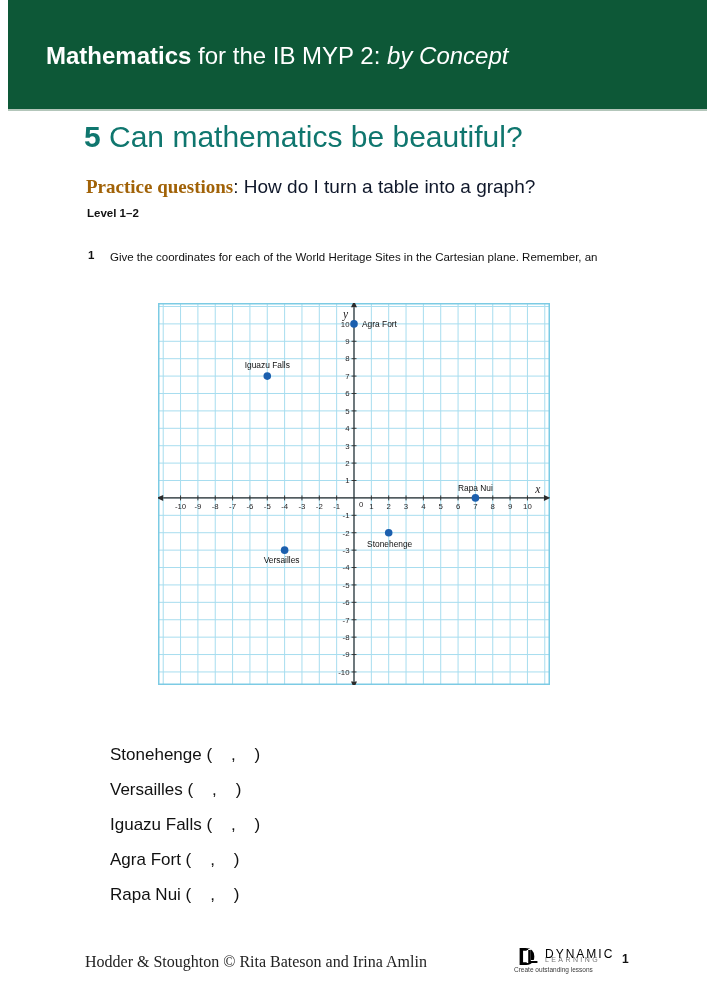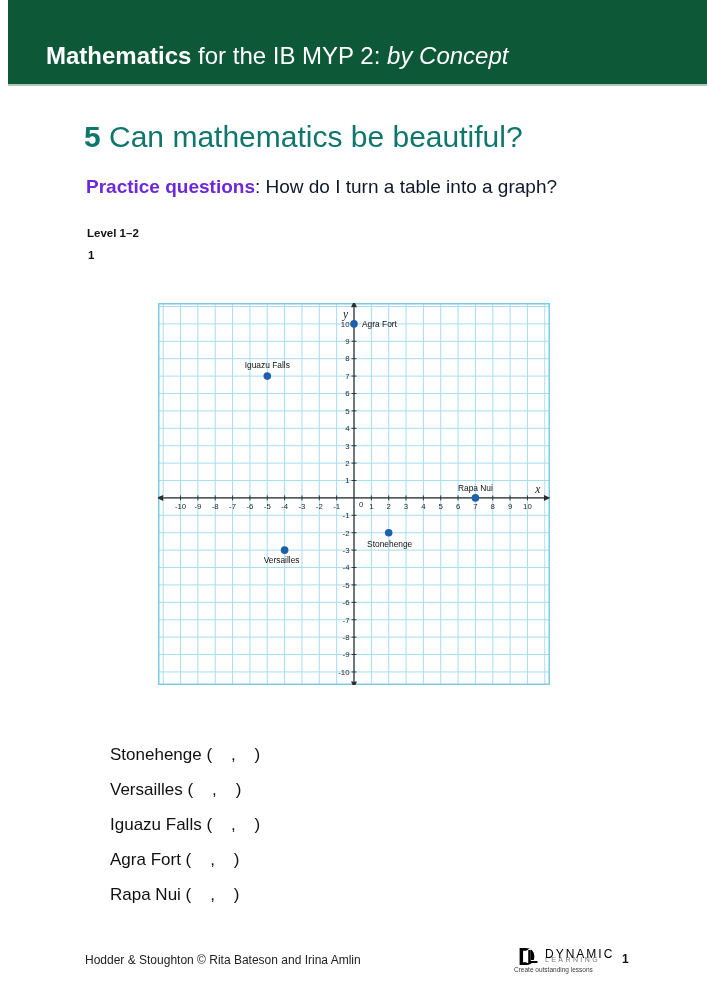--- a/index.html
+++ b/index.html
@@ -2,47 +2,47 @@
 <html><head>
 <meta charset="utf-8">
 <style>
   html,body{margin:0;padding:0;}
   body{
     width:707px;height:1000px;position:relative;background:#ffffff;
     font-family:"Liberation Sans",sans-serif;color:#1a1a1a;overflow:hidden;
   }
   
   .banner{
-    position:absolute;left:8px;top:0;width:699px;height:86px;
+    position:absolute;left:8px;top:0;width:699px;height:111px;
     background:#0d5837;border-bottom:2px solid #b3c6ba;box-sizing:border-box;
   }
   .banner-text{position:absolute;left:38px;top:42px;font-size:24px;color:#ffffff;white-space:nowrap;}
   .banner-text .b{font-weight:bold;}
   .banner-text .i{font-style:italic;}
   
   .chapter{position:absolute;left:84px;top:120px;font-size:30px;color:#0f766e;white-space:nowrap;}
   .chapter .num{font-weight:bold;}
   .subtitle{position:absolute;left:86px;top:176px;font-size:19px;white-space:nowrap;}
-  .subtitle .b{font-weight:bold;color:#6d28d9;}
+  .subtitle .b{font-weight:bold;color:#a16207;font-family:Liberation Serif, serif;}
   .subtitle .r{color:#0f172a;}
-  .level{position:absolute;left:87px;top:207px;font-size:11.5px;font-weight:bold;color:#111;margin-top:20px;}
+  .level{position:absolute;left:87px;top:207px;font-size:11.5px;font-weight:bold;color:#111;}
   
   .qnum{position:absolute;left:88px;top:249px;font-size:11.5px;font-weight:bold;color:#111;}
   .qtext{position:absolute;left:110px;top:249px;width:530px;font-size:11.5px;line-height:17.5px;color:#111;}
   .mathvar{font-family:"Liberation Serif",serif;font-style:italic;font-size:12px;}
   
   .chart-wrap{position:absolute;left:158px;top:303px;width:392px;height:382px;}
   svg .tick{font-family:"Liberation Sans",sans-serif;font-size:7.8px;fill:#231f20;}
   svg .ptlabel{font-family:"Liberation Sans",sans-serif;font-size:8.4px;fill:#101010;}
   svg .axisvar{font-family:"Liberation Serif",serif;font-style:italic;font-size:11.5px;fill:#231f20;}
   
   .answers{position:absolute;left:110px;top:745px;font-size:17px;color:#111;}
   .answer-row{height:14px;margin-bottom:21px;white-space:pre;}
   
-  .foot-copy{position:absolute;left:85px;top:953px;font-size:12px;color:#222;}
+  .foot-copy{position:absolute;left:85px;top:953px;font-size:16px;color:#222;font-family:Liberation Serif, serif;}
   .logo{position:absolute;left:518px;top:945px;width:92px;height:30px;}
   .logo-mark{position:absolute;left:0;top:1px;width:26px;height:22px;font-weight:bold;color:#000;}
   .logo-mark .D{position:absolute;left:0;top:-3px;font-size:24px;}
   .logo-mark .L{position:absolute;left:9px;top:1px;font-size:18px;text-shadow:-1.5px 0 0 #fff,0 -1.5px 0 #fff;}
   .logo-line1{position:absolute;left:27px;top:2px;font-size:12px;font-weight:normal;letter-spacing:2px;color:#000;white-space:nowrap;text-align:center;}
   .logo-line2{position:absolute;left:27px;top:11px;font-size:7px;letter-spacing:2.4px;color:#767676;white-space:nowrap;}
   .logo-tagline{position:absolute;left:-4px;top:21px;font-size:6.5px;color:#3a3a3a;white-space:nowrap;}
   .page-num{position:absolute;left:622px;top:952px;font-size:12px;font-weight:bold;color:#111;}
 </style>
 </head>
@@ -53,20 +53,21 @@
 </div>
 
 <div class="chapter"><span class="num">5</span><span> Can mathematics be beautiful?</span></div>
 
 <div class="subtitle"><span class="b">Practice questions</span><span class="r">: How do I turn a table into a graph?</span></div>
 
 <div class="level">Level 1–2</div>
 
 <div class="qnum">1</div>
 <div class="qtext">
+  <div>Give the coordinates for each of the World Heritage Sites in the Cartesian plane. Remember, an</div>
 </div>
 
 <div class="chart-wrap">
   <svg id="plane" width="392" height="382" viewBox="0 0 392 382">
       <line x1="5.203539823008862" y1="0" x2="5.203539823008862" y2="382" stroke="#a7ddef" stroke-width="1"></line>
       <line x1="22.548672566371692" y1="0" x2="22.548672566371692" y2="382" stroke="#a7ddef" stroke-width="1"></line>
       <line x1="0" y1="368.9476082004556" x2="392" y2="368.9476082004556" stroke="#a7ddef" stroke-width="1"></line>
       <line x1="39.89380530973452" y1="0" x2="39.89380530973452" y2="382" stroke="#a7ddef" stroke-width="1"></line>
       <line x1="0" y1="351.5444191343964" x2="392" y2="351.5444191343964" stroke="#a7ddef" stroke-width="1"></line>
       <line x1="57.23893805309736" y1="0" x2="57.23893805309736" y2="382" stroke="#a7ddef" stroke-width="1"></line>

